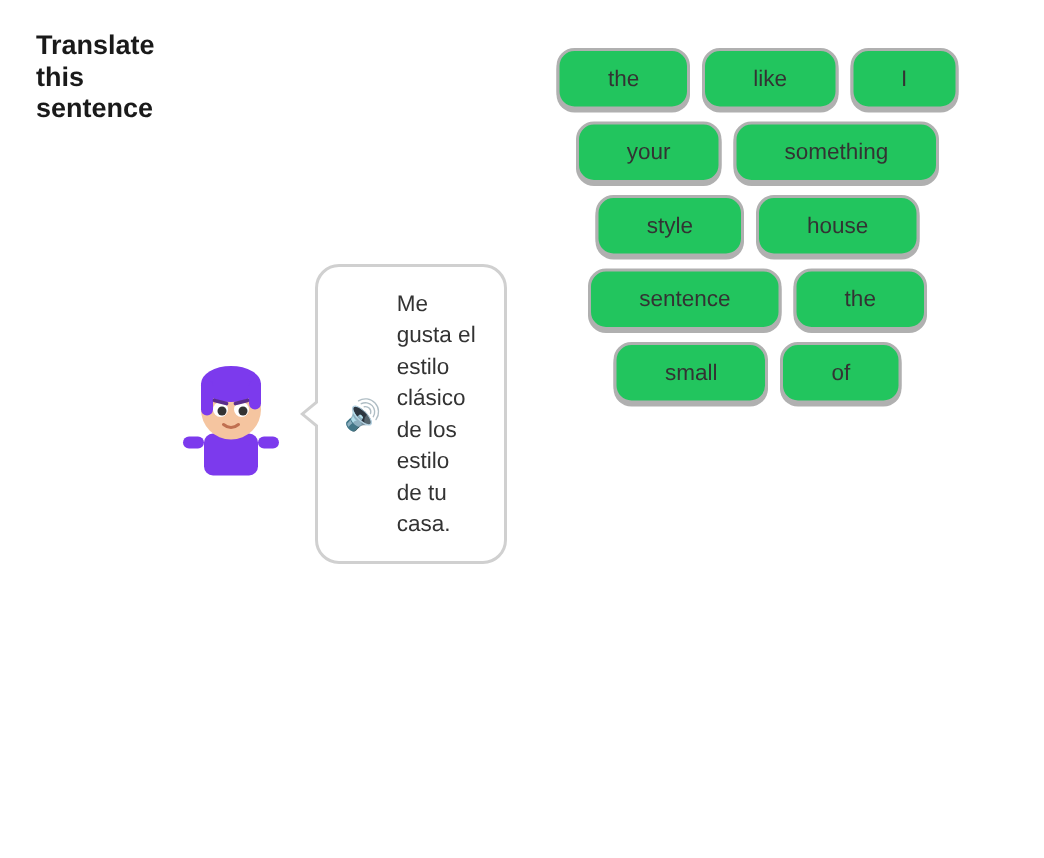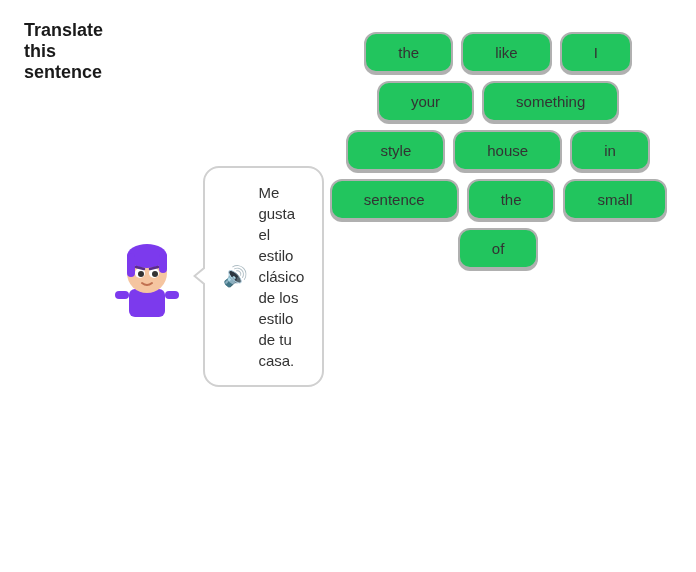--- a/index.html
+++ b/index.html
@@ -194,21 +194,20 @@
 
   <div class="word-bank">
     <div class="word-bank-row" id="row1">
         <button class="word-chip">the</button>
         <button class="word-chip">like</button>
         <button class="word-chip">I</button>
         <button class="word-chip">your</button>
         <button class="word-chip">something</button>
         <button class="word-chip">style</button>
         <button class="word-chip">house</button>
-        <button class="word-chip">in</button>
       </div>
     <div class="word-bank-row" id="row2">
         <button class="word-chip">sentence</button>
         <button class="word-chip">the</button>
         <button class="word-chip">small</button>
         <button class="word-chip">of</button>
       </div>
   </div>
 </div>
 

